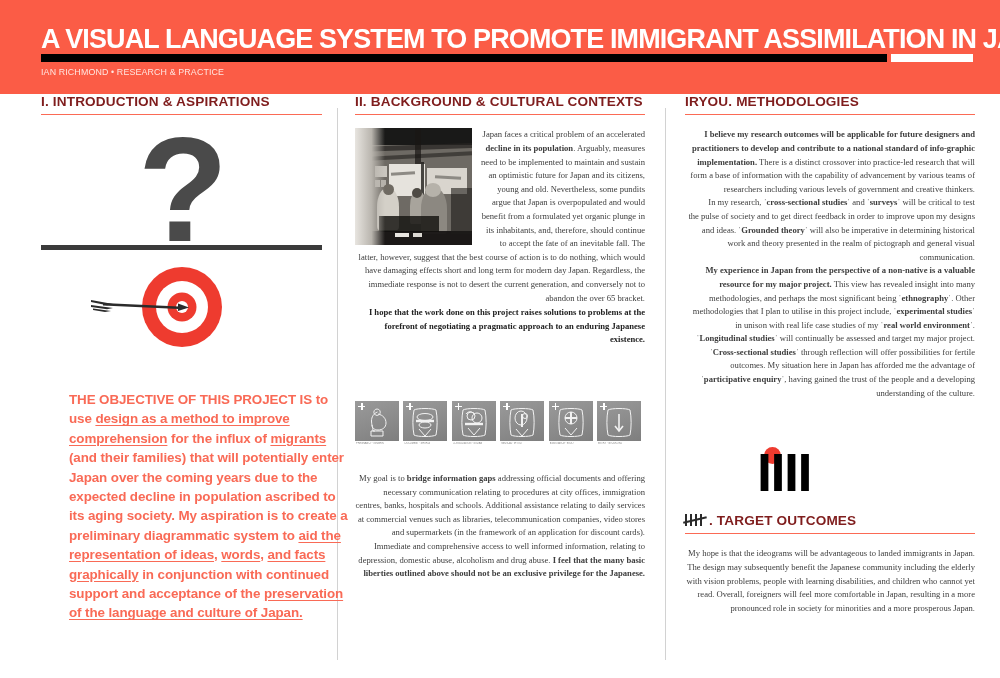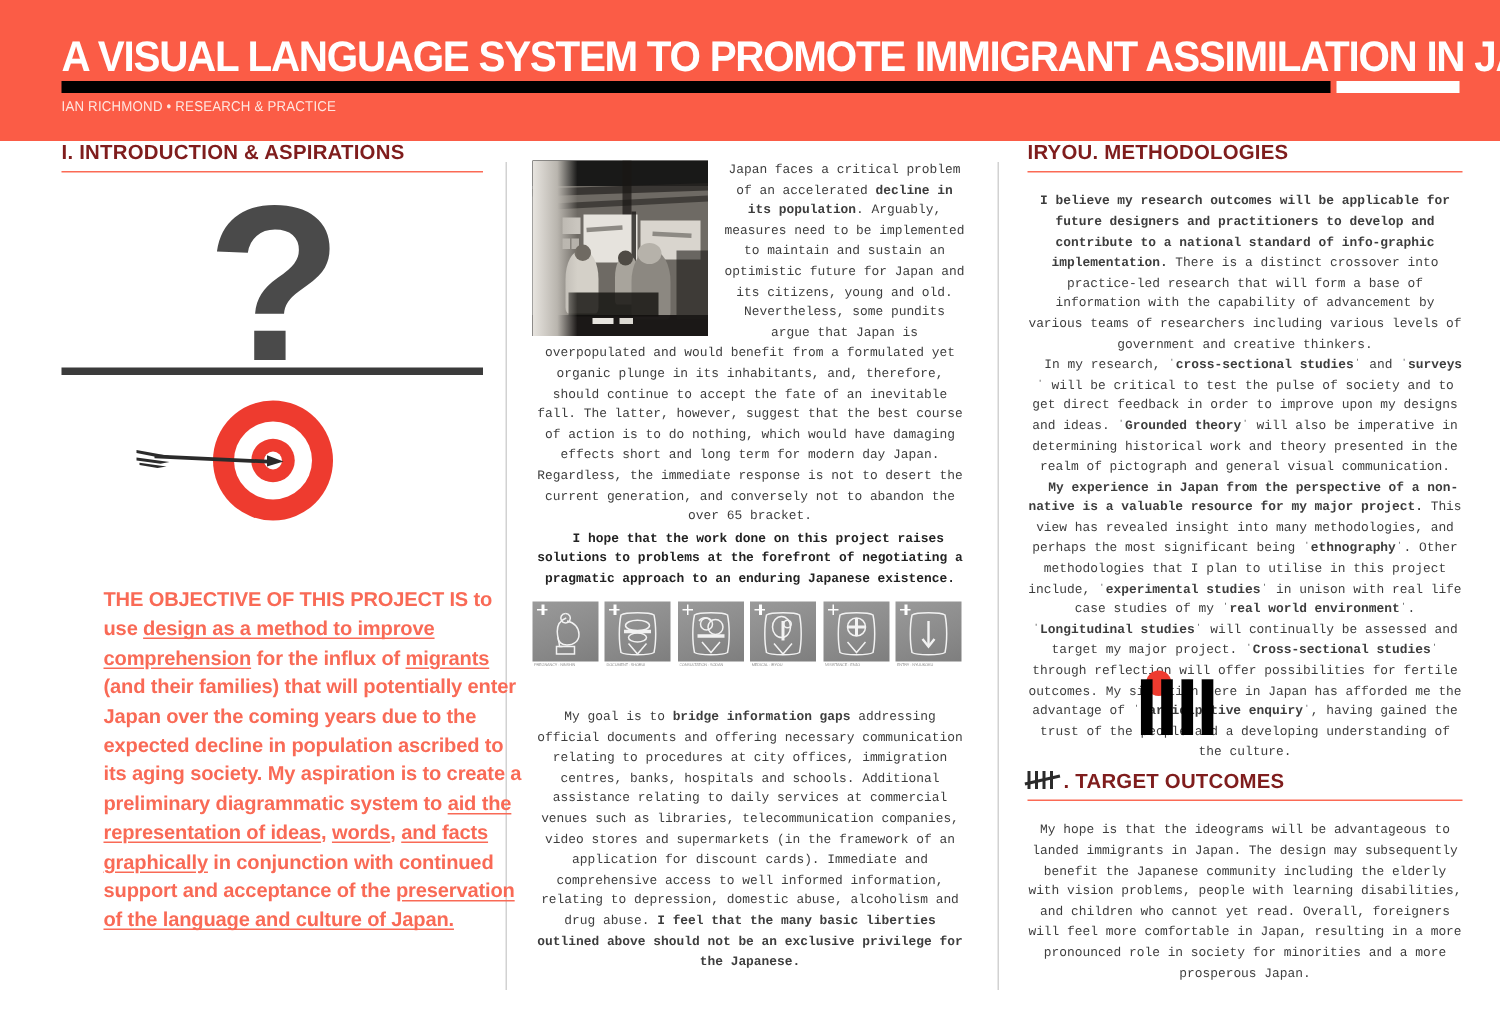--- a/index.html
+++ b/index.html
@@ -118,24 +118,24 @@
     font-weight: bold;
     font-size: 13.4px;
     line-height: 19.4px;
     letter-spacing: -0.1px;
     margin-left: 28px;
   }
 
   
   .body-txt {
     color: #3d3d3d;
-    font-family: Liberation Mono, monospace;
+    font-family: Liberation Serif, serif;
     font-size: 8.6px;
     line-height: 13.6px;
-    text-align: center;
+    text-align: right;
   }
   .body-txt b { font-weight: bold; color: #222; }
   .indent { text-indent: 11px; }
 
   
   .photo {
     float: left; width: 117px; height: 117px;
     margin: 0 9px 5px 0;
     position: relative; overflow: hidden;
     background: #2e2e2e;
@@ -229,20 +229,24 @@
             <path d="M52 46.5 L70 49 L64 50 L52 48 Z"></path>
             <path d="M137 41.5 L148 45.6 L137 49 Z"></path>
           </g>
         </svg>
       </div>
 
       <div class="objective"><span>THE OBJECTIVE OF THIS PROJECT IS to use </span><span style="text-decoration: underline; text-underline-offset: 1.5px;">design as a method to improve comprehension</span><span> for the influx of </span><span style="text-decoration: underline; text-underline-offset: 1.5px;">migrants</span><span> (and their families) that will potentially enter Japan over the coming years due to the expected decline in population ascribed to its aging society. My aspiration is to create a preliminary diagrammatic system to </span><span style="text-decoration: underline; text-underline-offset: 1.5px;">aid the representation of ideas</span><span>, </span><span style="text-decoration: underline; text-underline-offset: 1.5px;">words</span><span>, </span><span style="text-decoration: underline; text-underline-offset: 1.5px;">and facts graphically</span><span> in conjunction with continued support and acceptance of the </span><span style="text-decoration: underline; text-underline-offset: 1.5px;">preservation of the language and culture of Japan.</span></div>
     </div>
 
     <div class="col col-2">
+      <div class="sec-block">
+        <div class="sec-head">II. BACKGROUND &amp; CULTURAL CONTEXTS</div>
+        <div class="sec-rule"></div>
+      </div>
 
       <div style="margin-top:13px;">
         <div class="photo">
           <div class="wall" style="left:0;top:0;width:117px;height:117px;background:#6e6a64;"></div>
           <div class="beam" style="left:0;top:0;width:117px;height:17px;"></div>
           <div class="beam" style="left:0;top:17px;width:117px;height:5px;background:rgba(40,38,35,0.75);transform:rotate(-2deg);"></div>
           <div class="beam" style="left:14px;top:26px;width:103px;height:4px;background:rgba(35,33,30,0.6);transform:rotate(-3deg);"></div>
           <div class="beam" style="left:60px;top:0;width:6px;height:40px;background:rgba(25,23,20,0.7);"></div>
           <div class="wall" style="left:34px;top:36px;width:36px;height:32px;background:#e6e3dd;"></div>
           <div class="wall" style="left:72px;top:40px;width:40px;height:26px;background:#d9d5ce;"></div>

